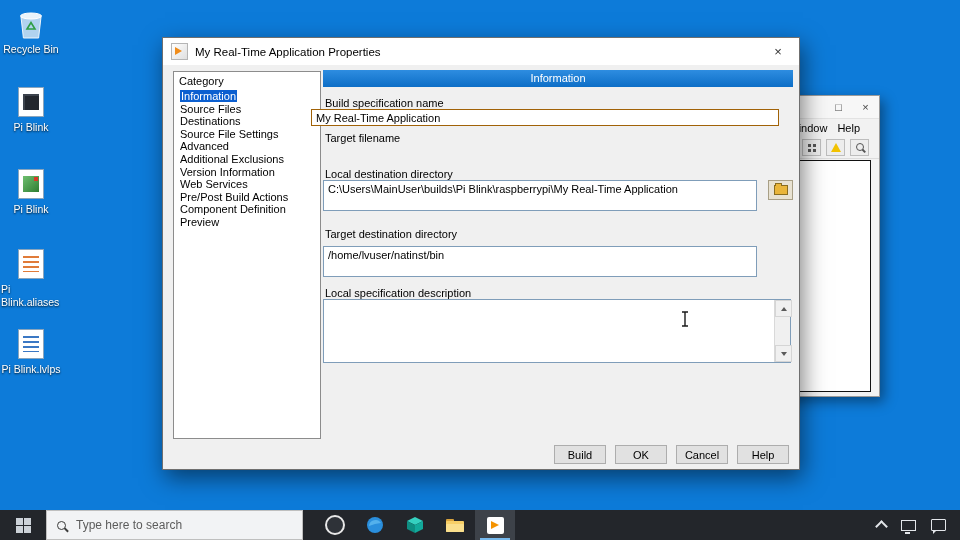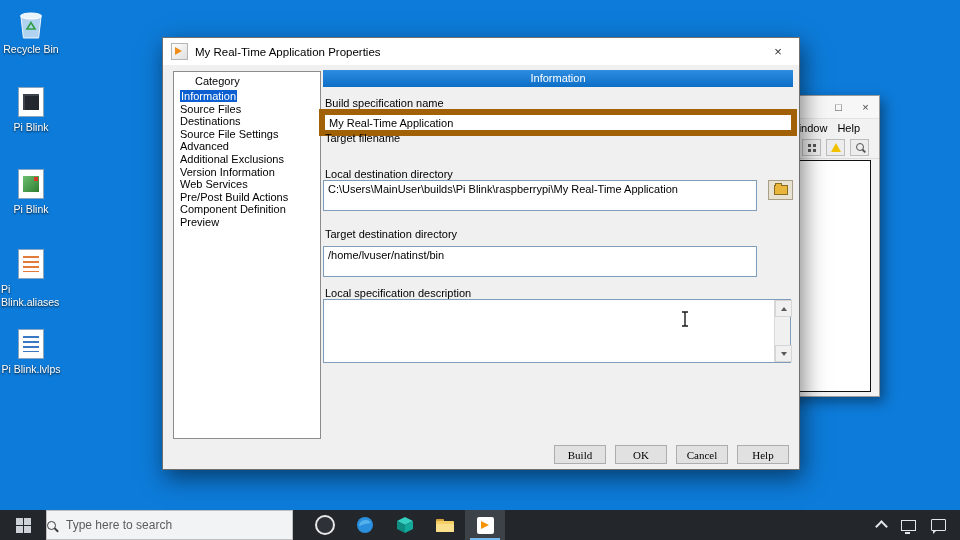--- a/index.html
+++ b/index.html
@@ -40,29 +40,29 @@
     border:1px solid #6f6f6f;box-shadow:3px 8px 22px rgba(0,0,0,.5);z-index:10;font-size:11px;color:#000;}
   .dlg-titlebar{height:27px;background:#fff;display:flex;align-items:center;padding-left:8px;}
   .dlg-appicon{width:15px;height:15px;margin-right:7px;background:linear-gradient(135deg,#ffffff,#dfdfdf);
     border:1px solid #b5b5b5;position:relative;}
   .dlg-appicon::after{content:"";position:absolute;left:3px;top:3px;width:0;height:0;
     border-top:4px solid transparent;border-bottom:4px solid transparent;border-left:7px solid #f08c1a;}
   .dlg-title{font-size:11.5px;}
   .dlg-close{margin-left:auto;width:42px;height:27px;text-align:center;line-height:27px;font-size:13px;color:#333;cursor:default;}
 
   .cat-box{position:absolute;left:10px;top:33px;width:146px;height:366px;background:#fff;border:1px solid #8c8c8c;}
-  .cat-header{padding:3px 21px 4px;}
+  .cat-header{padding:3px 5px 4px;}
   .cat-item{padding:0 2px 1px 6px;line-height:11.6px;white-space:nowrap;cursor:default;}
   .cat-item.selected span{background:#0b5fd0;color:#fff;padding:0 1px;}
 
   .panel-header{position:absolute;left:160px;top:32px;width:470px;height:17px;
     background:linear-gradient(#2e8de0,#0d6ec7);color:#fff;text-align:center;line-height:17px;}
 
   .fld-label{position:absolute;left:162px;}
-  .txt{position:absolute;left:156px;width:458px;height:13px;padding:1px 4px;border:6px solid #a16207;
+  .txt{position:absolute;left:148px;width:458px;height:13px;padding:1px 4px;border:1px solid #a16207;
     font-family:"Liberation Sans",sans-serif;font-size:11px;background:#fff;}
   .dirbox{position:absolute;left:160px;width:424px;height:25px;padding:2px 4px;border:1px solid #7f9db9;
     font-family:"Liberation Sans",sans-serif;font-size:11px;background:#fff;resize:none;overflow:hidden;line-height:13px;}
   .lbl1{top:59px}.inp1{top:71px}
   .lbl2{top:94px}.inp2{top:106px}
   .lbl3{top:130px}.box3{top:142px}
   .lbl4{top:190px}.box4{top:208px}
   .lbl5{top:249px}
   .browse-btn{position:absolute;left:605px;top:142px;width:23px;height:18px;background:#e8e2d2;
     border:1px solid #a89f86;display:flex;align-items:center;justify-content:center;cursor:default;}
@@ -72,32 +72,32 @@
   .desc-box{position:absolute;left:160px;top:261px;width:466px;height:62px;background:#fff;border:1px solid #7f9db9;}
   .desc-scroll{position:absolute;right:0;top:0;width:15px;height:100%;background:#f0f0f0;border-left:1px solid #d9d9d9;}
   .scroll-btn{position:absolute;left:0;width:15px;height:15px;background:#f0f0f0;border:1px solid #d5d5d5;
     display:flex;align-items:center;justify-content:center;}
   .scroll-up{top:0;}.scroll-down{bottom:0;}
   .tri-up{width:0;height:0;border-left:3.5px solid transparent;border-right:3.5px solid transparent;border-bottom:4.5px solid #5a5a5a;}
   .tri-down{width:0;height:0;border-left:3.5px solid transparent;border-right:3.5px solid transparent;border-top:4.5px solid #5a5a5a;}
 
   .dlg-buttons{position:absolute;right:10px;top:407px;display:flex;gap:9px;}
   .dlg-btn{width:52px;height:19px;background:#e1e1e1;border:1px solid #adadad;
-    font-family:Liberation Serif, serif;font-size:11px;color:#000;padding:0;cursor:default;}
+    font-family:Liberation Sans, sans-serif;font-size:11px;color:#000;padding:0;cursor:default;}
 
   
   .ibeam{position:absolute;left:680px;top:311px;z-index:15;}
 
   
   .taskbar{position:absolute;left:0;bottom:0;width:960px;height:30px;background:#23262b;z-index:30;
     display:flex;align-items:stretch;}
   .start-btn{width:46px;display:flex;align-items:center;justify-content:center;}
   .win-logo{width:15px;height:15px;display:grid;grid-template-columns:7px 7px;grid-template-rows:7px 7px;gap:1px;}
   .win-logo div{background:#ccd2d8;}
-  .search-box{width:245px;background:#f2f3f5;border:1px solid #bfbfbf;display:flex;align-items:center;gap:8px;}
+  .search-box{width:245px;background:#f2f3f5;border:1px solid #bfbfbf;display:flex;align-items:center;gap:8px;padding-left:10px;}
   .search-glyph{width:7px;height:7px;border:1.5px solid #3c3c3c;border-radius:50%;position:relative;flex:none;}
   .search-glyph::after{content:"";position:absolute;width:5px;height:1.5px;background:#3c3c3c;left:6px;top:7px;transform:rotate(45deg);}
   .search-input{border:none;background:transparent;outline:none;font-family:"Liberation Sans",sans-serif;
     font-size:12px;color:#444;width:180px;}
   .search-input::placeholder{color:#5c5c5c;opacity:1;}
   .task-icons{display:flex;margin-left:12px;}
   .task-icon{width:40px;display:flex;align-items:center;justify-content:center;position:relative;}
   .task-icon.active{background:#3d4249;}
   .task-icon.active::after{content:"";position:absolute;left:5px;right:5px;bottom:0;height:2px;background:#76b9ed;}
   .circ-app{width:16px;height:16px;border-radius:50%;border:2px solid #e8e8e8;background:#2e3238;}

